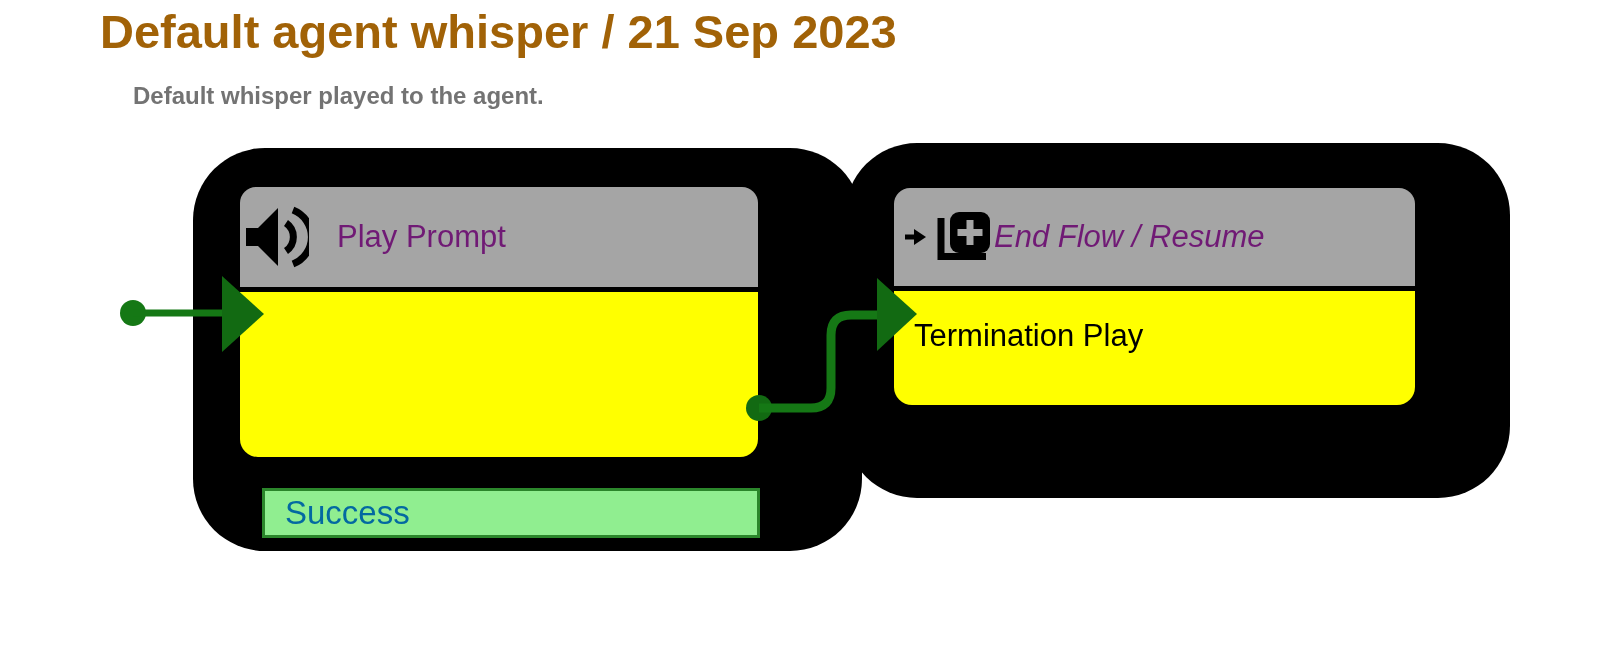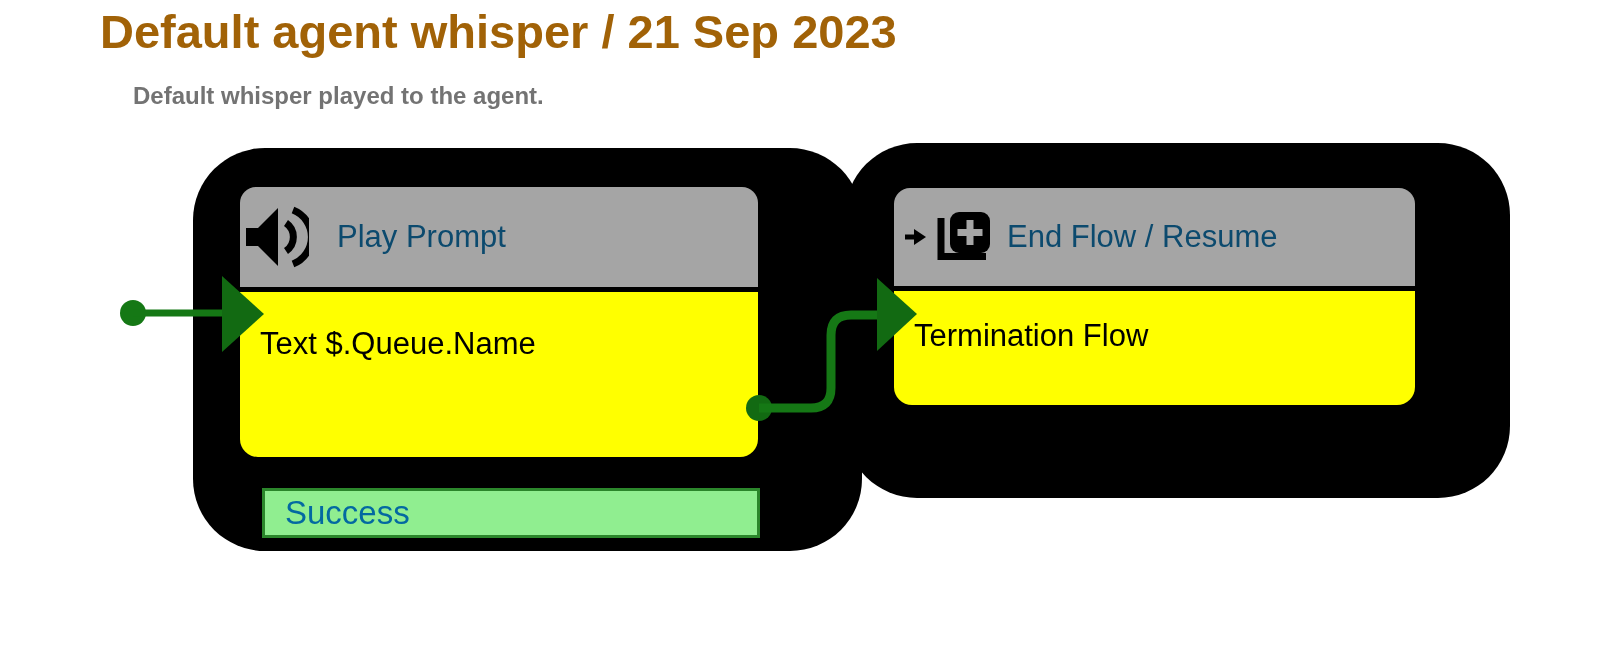--- a/index.html
+++ b/index.html
@@ -20,26 +20,26 @@
   }
   .shell-left{left:193px;top:148px;width:669px;height:403px;}
   .shell-right{left:845px;top:143px;width:665px;height:355px;}
   .card{position:absolute;}
   .card-left{left:240px;top:187px;width:518px;}
   .card-right{left:894px;top:188px;width:521px;}
   .card-header{
     background:#a5a5a5;border-bottom:5px solid #000000;
     border-radius:16px 16px 0 0;
     display:flex;align-items:center;
-    color:#0c4a6e;font-size:31px;white-space:nowrap;
+    color:#701a75;font-size:31px;white-space:nowrap;
   }
   .card-left .card-header{height:100px;padding-left:5px;}
   .card-right .card-header{height:98px;padding-left:10px;}
   .header-label{margin-left:28px;}
-  .card-right .header-label{margin-left:17px;}
+  .card-right .header-label{margin-left:4px;font-style:italic;}
   .card-body{
     background:#ffff00;border-radius:0 0 18px 18px;position:relative;
     color:#000000;font-size:31px;
   }
   .card-left .card-body{height:165px;}
   .card-right .card-body{height:114px;}
   .body-label{position:absolute;left:20px;top:34px;white-space:nowrap;}
   .card-right .body-label{top:27px;}
   .success-bar{
     position:absolute;left:22px;top:196px;width:498px;height:50px;
@@ -68,21 +68,20 @@
     <div class="card-header">
       <svg class="icon-speaker" width="64" height="66" viewBox="0 0 64 66">
         <rect x="1" y="24" width="13" height="18" fill="#000000"></rect>
         <polygon points="13,24 33,4 33,62 13,42" fill="#000000"></polygon>
         <path d="M41 19 A 17 17 0 0 1 41 47" fill="none" stroke="#000000" stroke-width="7"></path>
         <path d="M48 6 A 29 29 0 0 1 48 60" fill="none" stroke="#000000" stroke-width="7"></path>
       </svg>
       <span class="header-label">Play Prompt</span>
     </div>
     <div class="card-body">
-      <span class="body-label">Text $.Queue.Name</span>
       <div class="success-bar">
         <span class="success-label">Success</span>
       </div>
     </div>
   </div>
 
   <div class="shell shell-right"></div>
   <div class="card card-right">
     <div class="card-header">
       <svg class="mini-arrow" width="24" height="20" viewBox="0 0 24 20">
@@ -90,21 +89,21 @@
         <polygon points="10,2 10,18 22,10" fill="#000000"></polygon>
       </svg>
       <svg class="icon-resume" width="54" height="50" viewBox="0 0 54 50">
         <path d="M5 6 V44.5 H50" fill="none" stroke="#000000" stroke-width="7"></path>
         <rect x="14" y="0" width="40" height="41" rx="9" fill="#000000"></rect>
         <path d="M34 8 V33 M21.5 20.5 H46.5" fill="none" stroke="#a5a5a5" stroke-width="7"></path>
       </svg>
       <span class="header-label">End Flow / Resume</span>
     </div>
     <div class="card-body">
-      <span class="body-label">Termination Flow</span>
+      <span class="body-label">Termination Play</span>
     </div>
   </div>
 
   <svg class="connector-overlay" viewBox="0 0 1600 645">
 
     <g>
       <circle cx="133" cy="313" r="13" fill="#157815"></circle>
       <path d="M133 313 H 226" fill="none" stroke="#157815" stroke-width="7"></path>
       <polygon points="222,276 222,352 264,314" fill="#126a12"></polygon>
     </g>

